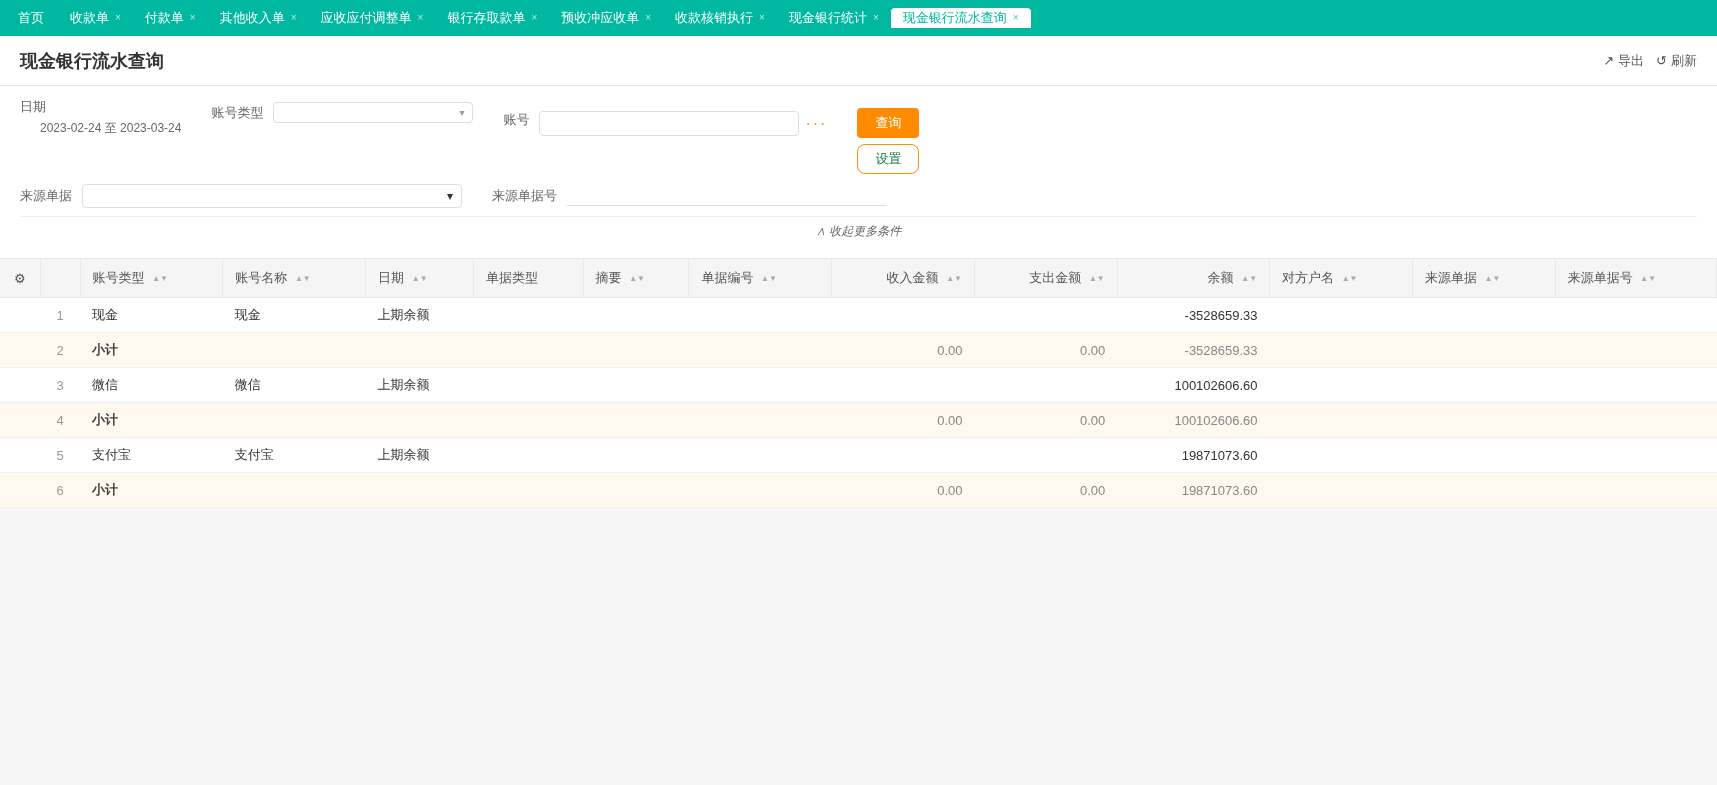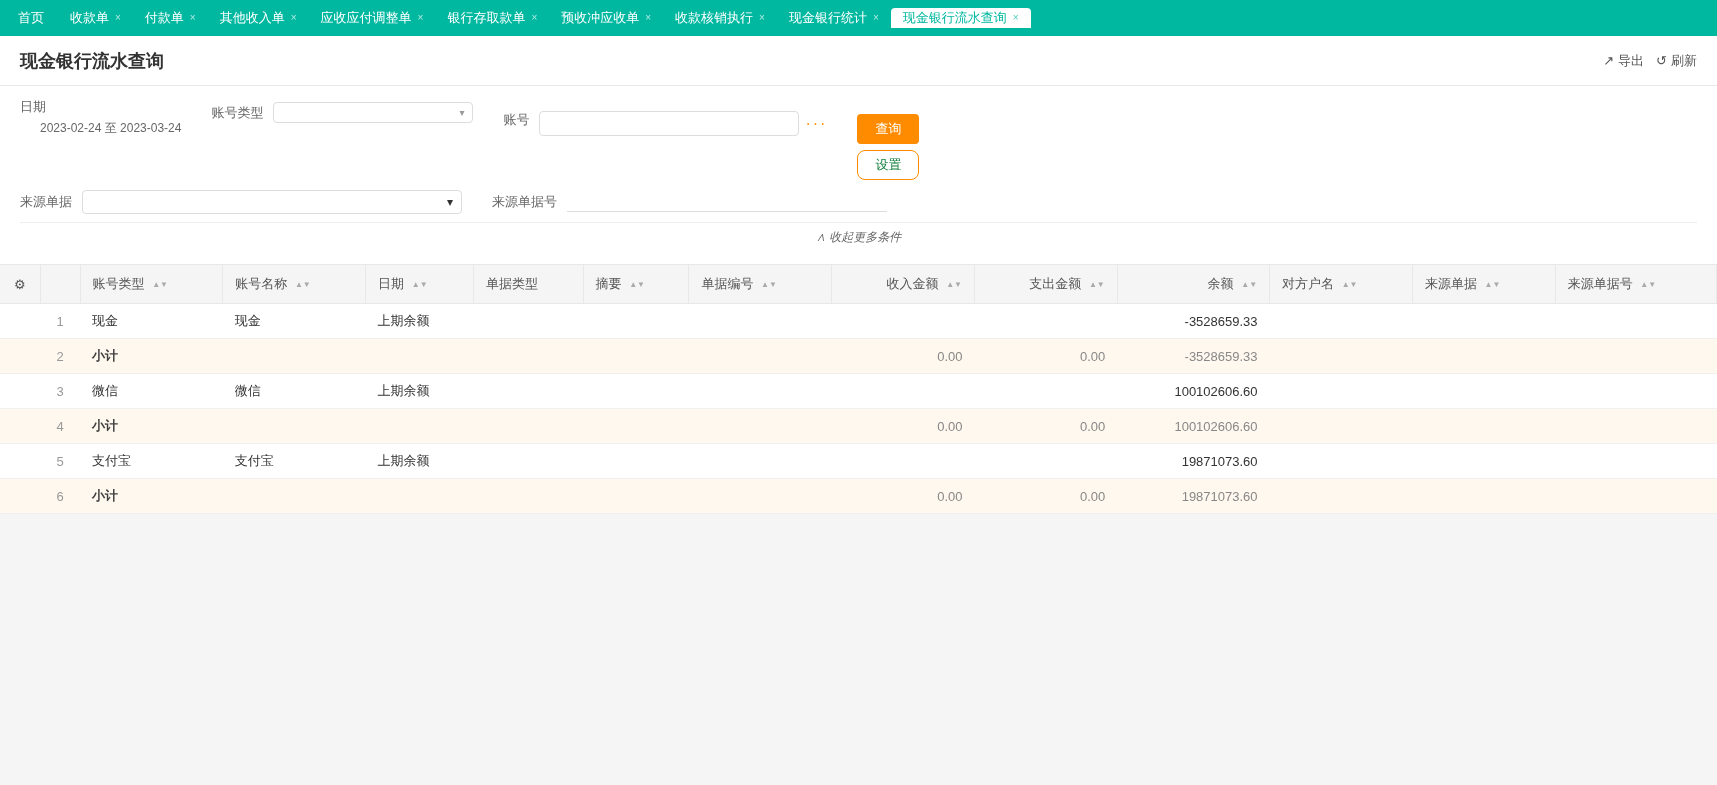--- a/index.html
+++ b/index.html
@@ -313,21 +313,21 @@
     </div>
 
     <div style="display:flex; gap:10px; margin-top:13px;">
       <span class="filter-label">账号</span>
       <div style="display:flex; align-items:center; gap:6px;">
         <input type="text" class="account-input" style="width: 260px;">
         <span class="more-dots">···</span>
       </div>
     </div>
 
-    <div style="display:flex; flex-direction:column; gap:6px; margin-top:16px;">
+    <div style="display:flex; flex-direction:column; gap:6px; margin-top:10px;">
       <button class="btn-query">查询</button>
       <button class="btn-settings">设置</button>
     </div>
   </div>
 
   <div style="display:flex; align-items:center; gap:30px; margin-bottom:8px;">
 
     <div style="display:flex; align-items:center; gap:10px;">
       <span class="filter-label">来源单据</span>
       <div class="source-select">

